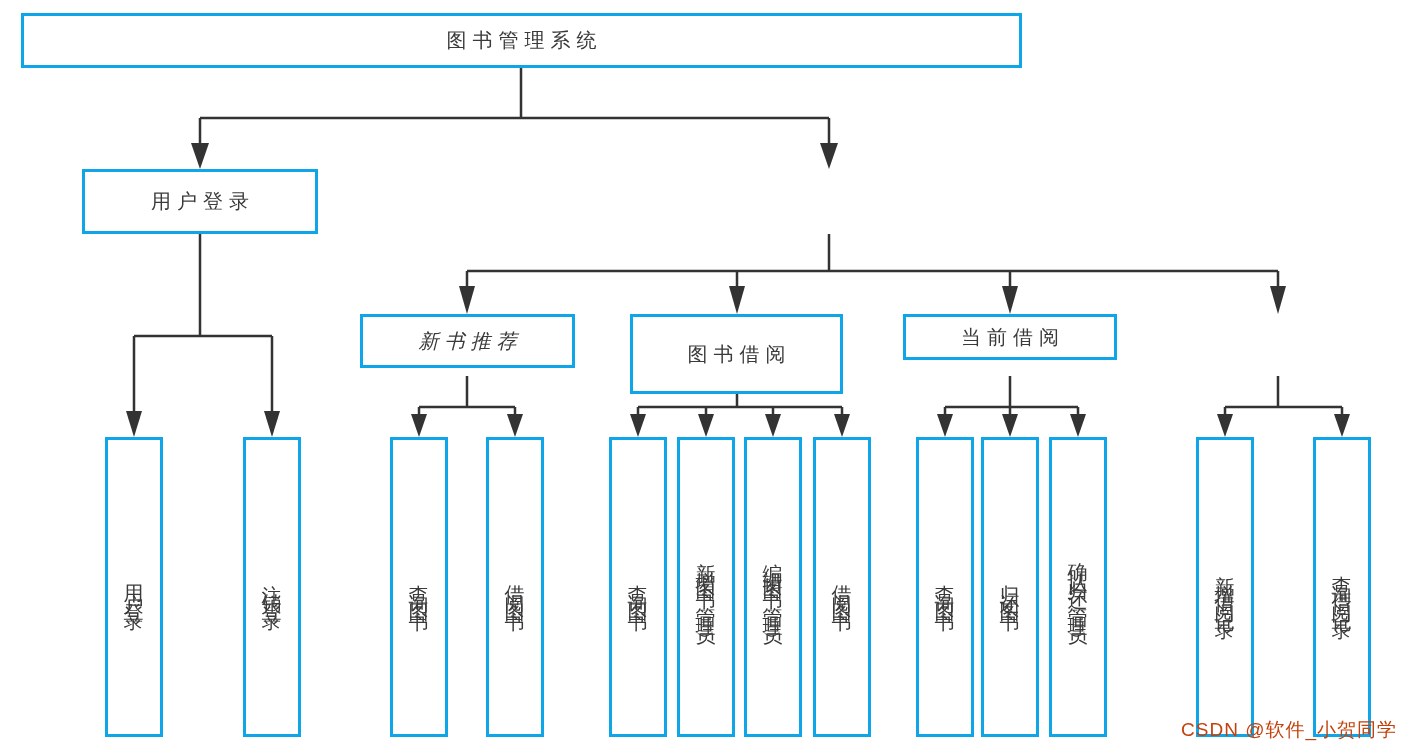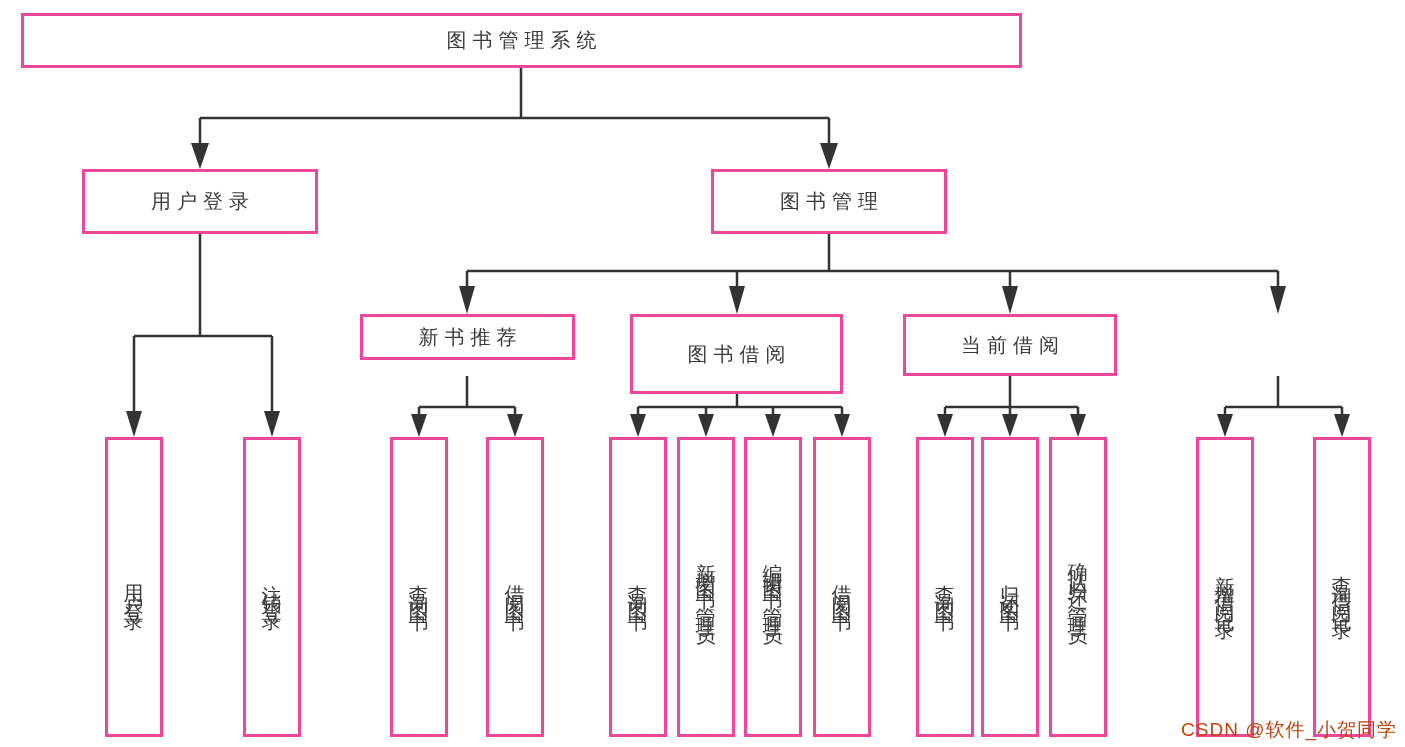--- a/index.html
+++ b/index.html
@@ -14,21 +14,21 @@
     overflow: hidden;
   }
   #edges {
     position: absolute; left: 0; top: 0;
     width: 1405px; height: 747px;
   }
   .node, .leaf {
     position: absolute;
     box-sizing: border-box;
     background: #ffffff;
-    border: 3px solid #ec4899;
+    border: 3px solid #0ea5e9;
     color: #3a3a3a;
     display: flex;
     align-items: center;
     justify-content: center;
   }
   .node {
     font-size: 20px;
     letter-spacing: 6px;
     text-indent: 6px;
     white-space: nowrap;
@@ -41,23 +41,23 @@
     font-size: 20px;
     letter-spacing: 9px;
     line-height: 1.0;
   }
   
   #n-root   { left: 21px;  top: 13px;  width: 1001px; height: 55px; }
   
   #n-login  { left: 82px;  top: 169px; width: 236px; height: 65px; }
   #n-mgmt   { left: 711px; top: 169px; width: 236px; height: 65px; }
   
-  #n-rec    { left: 360px;  top: 314px; width: 215px; height: 46px; }
+  #n-rec    { left: 360px;  top: 314px; width: 215px; height: 54px; font-style: italic; }
   #n-borrow { left: 630px;  top: 314px; width: 213px; height: 80px; }
-  #n-cur    { left: 903px;  top: 314px; width: 214px; height: 62px; }
+  #n-cur    { left: 903px;  top: 314px; width: 214px; height: 46px; }
   #n-hist   { left: 1172px; top: 314px; width: 213px; height: 62px; }
   
   #l-a1 { left: 105px;  }
   #l-a2 { left: 243px;  }
   #l-b1 { left: 390px;  }
   #l-b2 { left: 486px;  }
   #l-c1 { left: 609px;  }
   #l-c2 { left: 677px;  }
   #l-c3 { left: 744px;  }
   #l-c4 { left: 813px;  }
@@ -123,21 +123,20 @@
       <polygon points="1070,414 1086,414 1078,437"></polygon>
 
       <polygon points="1217,414 1233,414 1225,437"></polygon>
       <polygon points="1334,414 1350,414 1342,437"></polygon>
     </g>
   </svg>
 
   <div class="node" id="n-root">图书管理系统</div>
 
   <div class="node" id="n-login">用户登录</div>
-  <div class="node" id="n-mgmt">图书管理</div>
 
   <div class="node" id="n-rec">新书推荐</div>
   <div class="node" id="n-borrow">图书借阅</div>
   <div class="node" id="n-cur">当前借阅</div>
 
   <div class="leaf" id="l-a1">用户登录</div>
   <div class="leaf" id="l-a2">注销登录</div>
 
   <div class="leaf" id="l-b1">查询图书</div>
   <div class="leaf" id="l-b2">借阅图书</div>

